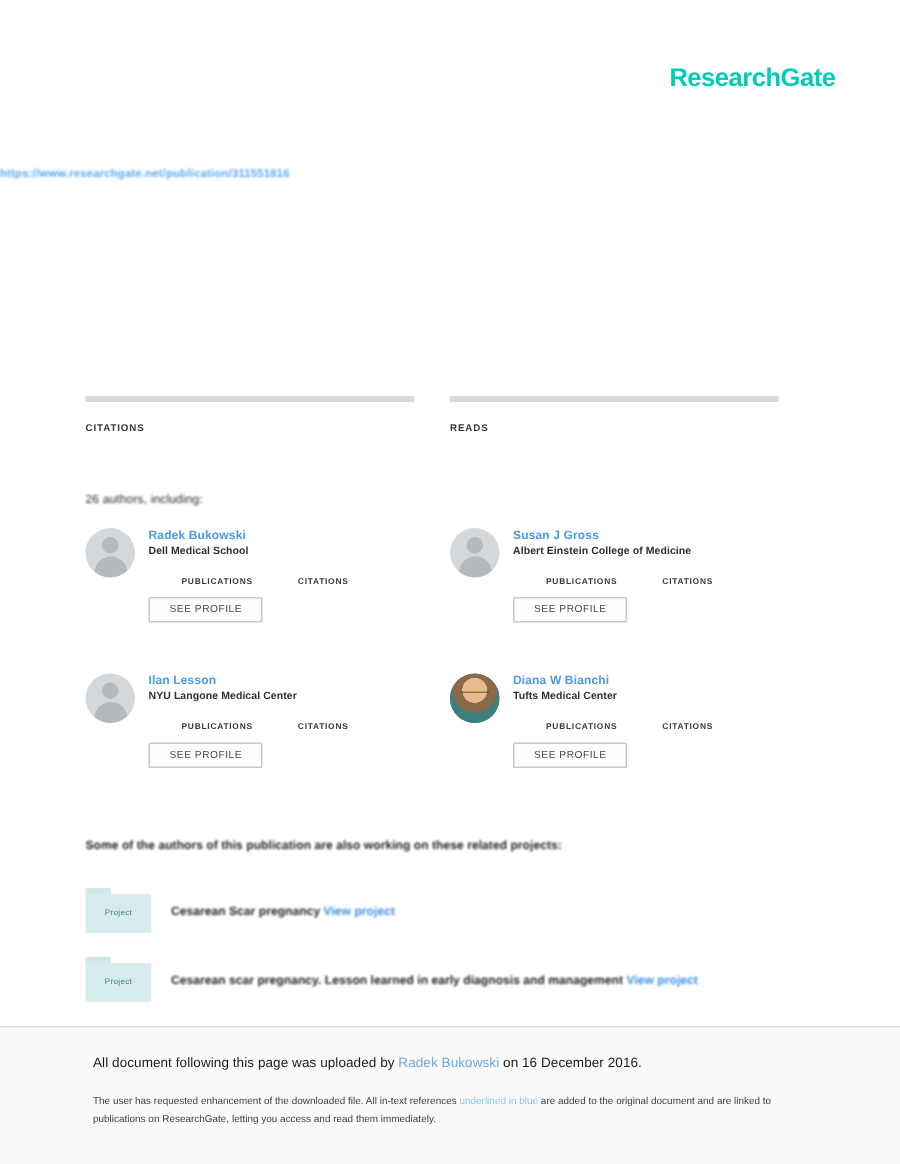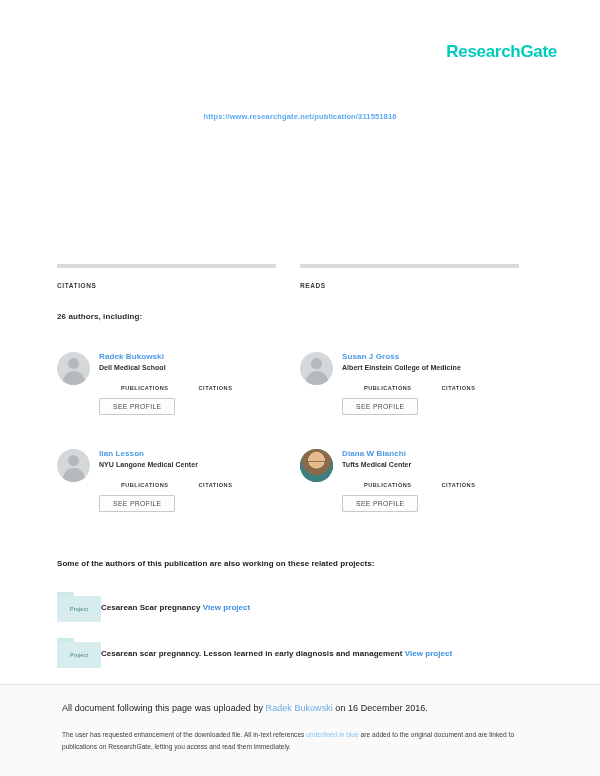--- a/index.html
+++ b/index.html
@@ -37,21 +37,21 @@
     color: #00ccbb;
     letter-spacing: -0.3px;
     filter: blur(0.45px);
   }
 
   .url-row {
     position: absolute;
     top: 105px;
     left: 0;
     width: 600px;
-    text-align: center;
+    text-align: left;
   }
   .pub-url {
     display: inline-block;
     font-size: 7.5px;
     font-weight: bold;
     color: #5ba9ef;
     letter-spacing: 0.15px;
     filter: blur(0.7px);
     white-space: nowrap;
   }
@@ -111,24 +111,24 @@
     font-size: 6.5px;
     font-weight: bold;
     color: #3a3a3a;
     letter-spacing: 0.6px;
     filter: blur(0.5px);
   }
 
   
   .authors-title {
     position: absolute;
-    top: 312px;
+    top: 328px;
     left: 57px;
     font-size: 8px;
-    font-weight: bold;
+    font-weight: normal;
     color: #2c2c2c;
     filter: blur(0.55px);
     letter-spacing: 0.1px;
   }
 
   .authors-grid {
     position: absolute;
     top: 352px;
     left: 57px;
     width: 470px;
@@ -251,20 +251,21 @@
     font-weight: bold;
     color: #222;
     filter: blur(0.55px);
     letter-spacing: 0.05px;
   }
   .project-row {
     position: absolute;
     left: 57px;
     display: flex;
     align-items: center;
+    gap: 13px;
   }
   .project-row.p1 { top: 592px; }
   .project-row.p2 { top: 638px; }
 
   .project-thumb {
     width: 44px;
     height: 30px;
     position: relative;
     flex: 0 0 44px;
   }

